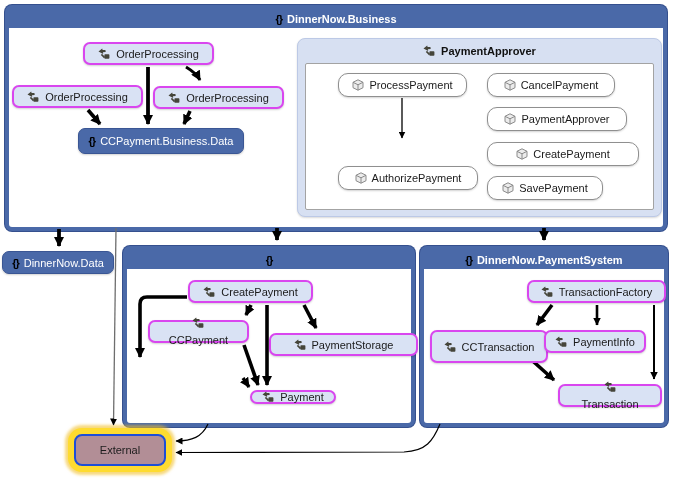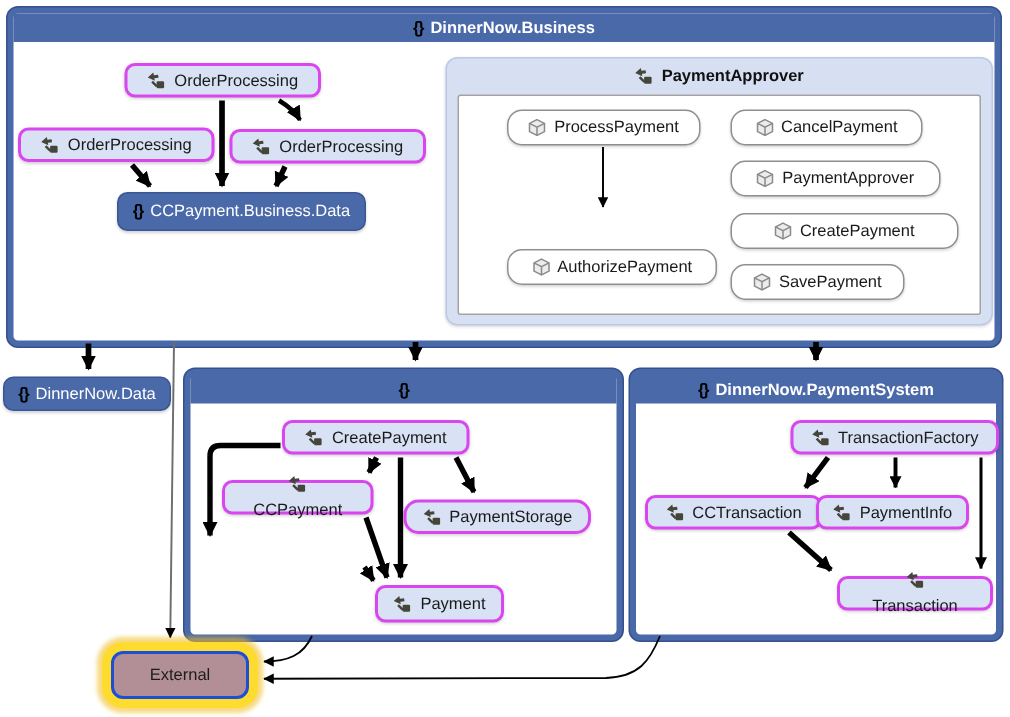--- a/index.html
+++ b/index.html
@@ -228,52 +228,52 @@
   <div class="node light" style="left:148px;top:320px;width:101px;height:23px;flex-direction:column;">
     <span class="icn">
         <svg width="13" height="12" viewBox="0 0 13 12">
           <path d="M0.5 3.6 L4.2 0.4 L4.6 2.1 L7.4 1.9 L7.7 3.9 L4.9 4.2 L5.2 5.9 Z" fill="#45453a"></path>
           <rect x="6.4" y="6.2" width="5" height="4.6" rx="0.8" fill="#45453a"></rect>
           <path d="M3.4 6.4 L6.6 9.6" stroke="#45453a" stroke-width="1.6"></path>
         </svg>
       </span>
     <span>CCPayment</span>
   </div>
-  <div class="node light" style="left:269px;top:333px;width:125px;height:23px;border-radius:10px;">
+  <div class="node light" style="left:269px;top:333px;width:149px;height:23px;">
     <span class="icn">
         <svg width="13" height="12" viewBox="0 0 13 12">
           <path d="M0.5 3.6 L4.2 0.4 L4.6 2.1 L7.4 1.9 L7.7 3.9 L4.9 4.2 L5.2 5.9 Z" fill="#45453a"></path>
           <rect x="6.4" y="6.2" width="5" height="4.6" rx="0.8" fill="#45453a"></rect>
           <path d="M3.4 6.4 L6.6 9.6" stroke="#45453a" stroke-width="1.6"></path>
         </svg>
       </span>
     <span>PaymentStorage</span>
   </div>
-  <div class="node light" style="left:250px;top:390px;width:86px;height:25px;">
+  <div class="node light" style="left:250px;top:390px;width:86px;height:14px;">
     <span class="icn">
         <svg width="13" height="12" viewBox="0 0 13 12">
           <path d="M0.5 3.6 L4.2 0.4 L4.6 2.1 L7.4 1.9 L7.7 3.9 L4.9 4.2 L5.2 5.9 Z" fill="#45453a"></path>
           <rect x="6.4" y="6.2" width="5" height="4.6" rx="0.8" fill="#45453a"></rect>
           <path d="M3.4 6.4 L6.6 9.6" stroke="#45453a" stroke-width="1.6"></path>
         </svg>
       </span>
     <span>Payment</span>
   </div>
 
   <div class="node light" style="left:527px;top:280px;width:139px;height:23px;">
     <span class="icn">
         <svg width="13" height="12" viewBox="0 0 13 12">
           <path d="M0.5 3.6 L4.2 0.4 L4.6 2.1 L7.4 1.9 L7.7 3.9 L4.9 4.2 L5.2 5.9 Z" fill="#45453a"></path>
           <rect x="6.4" y="6.2" width="5" height="4.6" rx="0.8" fill="#45453a"></rect>
           <path d="M3.4 6.4 L6.6 9.6" stroke="#45453a" stroke-width="1.6"></path>
         </svg>
       </span>
     <span>TransactionFactory</span>
   </div>
-  <div class="node light" style="left:430px;top:330px;width:118px;height:23px;">
+  <div class="node light" style="left:430px;top:330px;width:118px;height:33px;">
     <span class="icn">
         <svg width="13" height="12" viewBox="0 0 13 12">
           <path d="M0.5 3.6 L4.2 0.4 L4.6 2.1 L7.4 1.9 L7.7 3.9 L4.9 4.2 L5.2 5.9 Z" fill="#45453a"></path>
           <rect x="6.4" y="6.2" width="5" height="4.6" rx="0.8" fill="#45453a"></rect>
           <path d="M3.4 6.4 L6.6 9.6" stroke="#45453a" stroke-width="1.6"></path>
         </svg>
       </span>
     <span>CCTransaction</span>
   </div>
   <div class="node light" style="left:544px;top:330px;width:102px;height:23px;">

